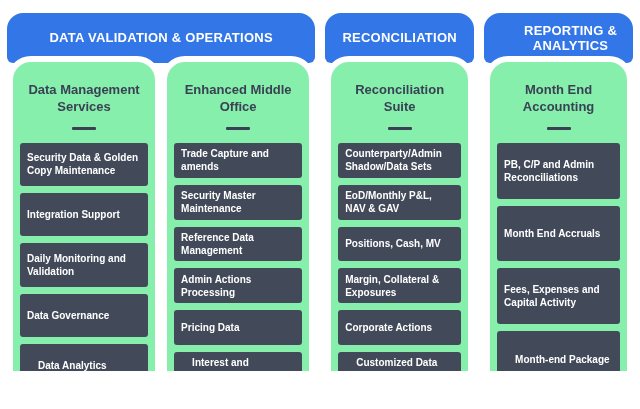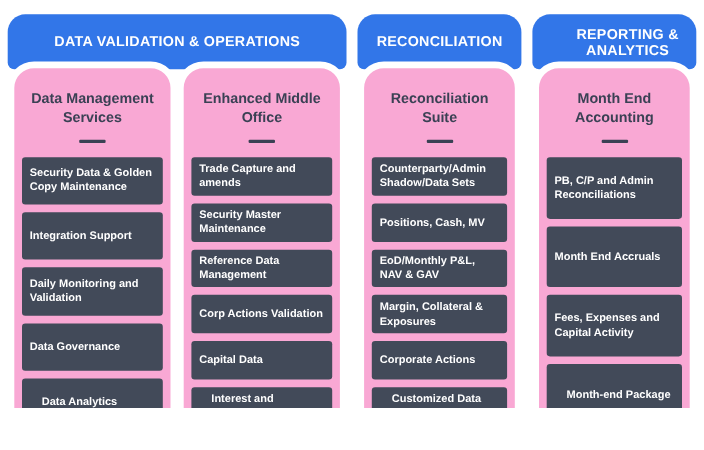--- a/index.html
+++ b/index.html
@@ -25,21 +25,21 @@
   .hdr-text { display:inline-block; }
   .group-reporting .hdr-text { max-width:104px;margin-left:24px; }
   .columns {
     position:relative; z-index:1;
     display:flex;
     margin-top:-7px;
     height:346px;
   }
   .column {
     flex:1; min-width:0;
-    background:#f9a8d4;
+    background:#86efac;
     border:6px solid #ffffff;
     border-radius:24px;
     display:flex; flex-direction:column;
     padding:20px 7px 9px 7px;
     box-sizing:border-box;
   }
   .col-title {
     color:#3A4154;
     font-weight:bold; font-size:13px; line-height:1.3;
     text-align:center;
@@ -88,42 +88,42 @@
           </div>
         </div>
 
         <div class="column">
           <div class="col-title">Enhanced Middle Office</div>
           <div class="title-divider"></div>
           <div class="boxes">
             <div class="box">Trade Capture and amends</div>
             <div class="box">Security Master Maintenance</div>
             <div class="box">Reference Data Management</div>
-            <div class="box">Corp Actions Validation</div>
-            <div class="box">Capital Data</div>
+            <div class="box">Admin Actions Processing</div>
+            <div class="box">Pricing Data</div>
             <div class="box">Interest and Financing</div>
           </div>
         </div>
 
       </div>
     </section>
 
     <section class="group">
       <div class="group-header">
         <span class="hdr-text">RECONCILIATION</span>
       </div>
       <div class="columns">
 
         <div class="column">
           <div class="col-title">Reconciliation Suite</div>
           <div class="title-divider"></div>
           <div class="boxes">
             <div class="box">Counterparty/Admin Shadow/Data Sets</div>
+            <div class="box">EoD/Monthly P&amp;L, NAV &amp; GAV</div>
             <div class="box">Positions, Cash, MV</div>
-            <div class="box">EoD/Monthly P&amp;L, NAV &amp; GAV</div>
             <div class="box">Margin, Collateral &amp; Exposures</div>
             <div class="box">Corporate Actions</div>
             <div class="box">Customized Data Sets</div>
           </div>
         </div>
 
       </div>
     </section>
 
     <section class="group group-reporting">

